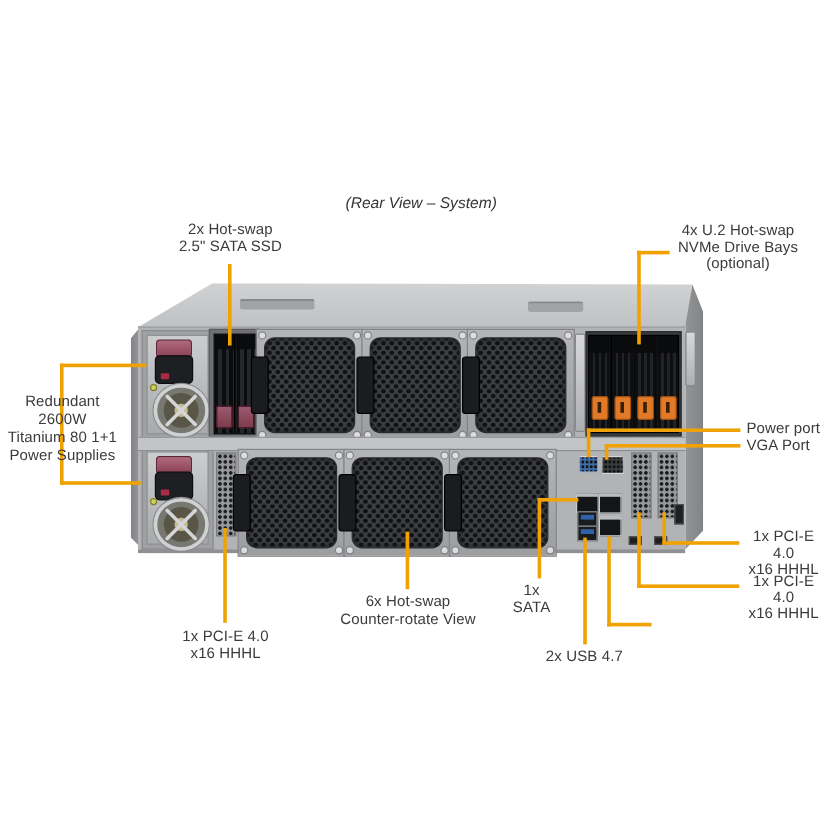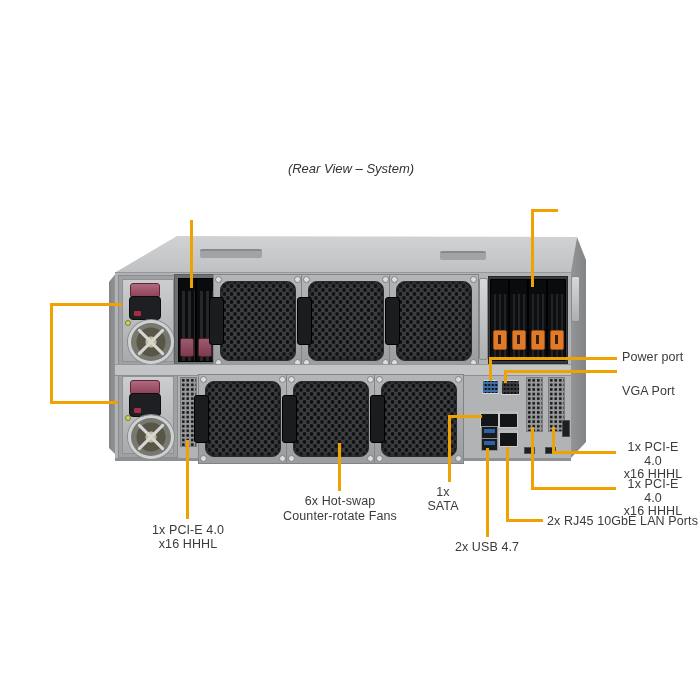--- a/index.html
+++ b/index.html
@@ -263,56 +263,68 @@
 
   <div class="lead" style="left:486px;top:448px;width:3px;height:89px;"></div>
 
   <div class="lead" style="left:448px;top:415px;width:34px;height:3px;"></div>
   <div class="lead" style="left:448px;top:415px;width:3px;height:67px;"></div>
 
   <div class="lead" style="left:338px;top:443px;width:3px;height:48px;"></div>
 
   <div class="lead" style="left:186px;top:440px;width:3px;height:79px;"></div>
 
-
-
+  <div class="label center" style="left:136px;top:185px;width:112px;">
+    <div>2x Hot-swap</div>
+    <div>2.5" SATA SSD</div>
+  </div>
+
+  <div class="label center" style="left:556px;top:186px;width:118px;">
+    <div>4x U.2 Hot-swap</div>
+    <div>NVMe Drive Bays</div>
+    <div>(optional)</div>
+  </div>
+
+  <div class="label center" style="left:0px;top:327px;width:104px;line-height:15px;">
+    <div>Redundant</div>
+    <div>2600W</div>
+    <div>Titanium 80 1+1</div>
+    <div>Power Supplies</div>
+  </div>
 
   <div class="label" style="left:622px;top:351px;">
     <div>Power port</div>
   </div>
 
-  <div class="label" style="left:622px;top:365px;margin-top:20px;">
+  <div class="label" style="left:622px;top:365px;">
     <div>VGA Port</div>
   </div>
 
   <div class="label center" style="left:617px;top:441px;width:72px;">
     <div>1x PCI-E 4.0</div>
     <div>x16 HHHL</div>
   </div>
 
   <div class="label center" style="left:617px;top:478px;width:72px;">
     <div>1x PCI-E 4.0</div>
     <div>x16 HHHL</div>
   </div>
 
   <div class="label center" style="left:280px;top:494px;width:120px;line-height:15px;">
     <div>6x Hot-swap</div>
-    <div>Counter-rotate Fans</div>
+    <div>Counter-rotate View</div>
   </div>
 
   <div class="label center" style="left:420px;top:486px;width:46px;">
     <div>1x SATA</div>
   </div>
 
   <div class="label center" style="left:450px;top:541px;width:74px;">
     <div>2x USB 4.7</div>
   </div>
 
-  <div class="label" style="left:547px;top:515px;">
-    <div>2x RJ45 10GbE LAN Ports</div>
-  </div>
 
   <div class="label center" style="left:151px;top:524px;width:74px;">
     <div>1x PCI-E 4.0</div>
     <div>x16 HHHL</div>
   </div>
 
 </div>
 
 </body></html>

